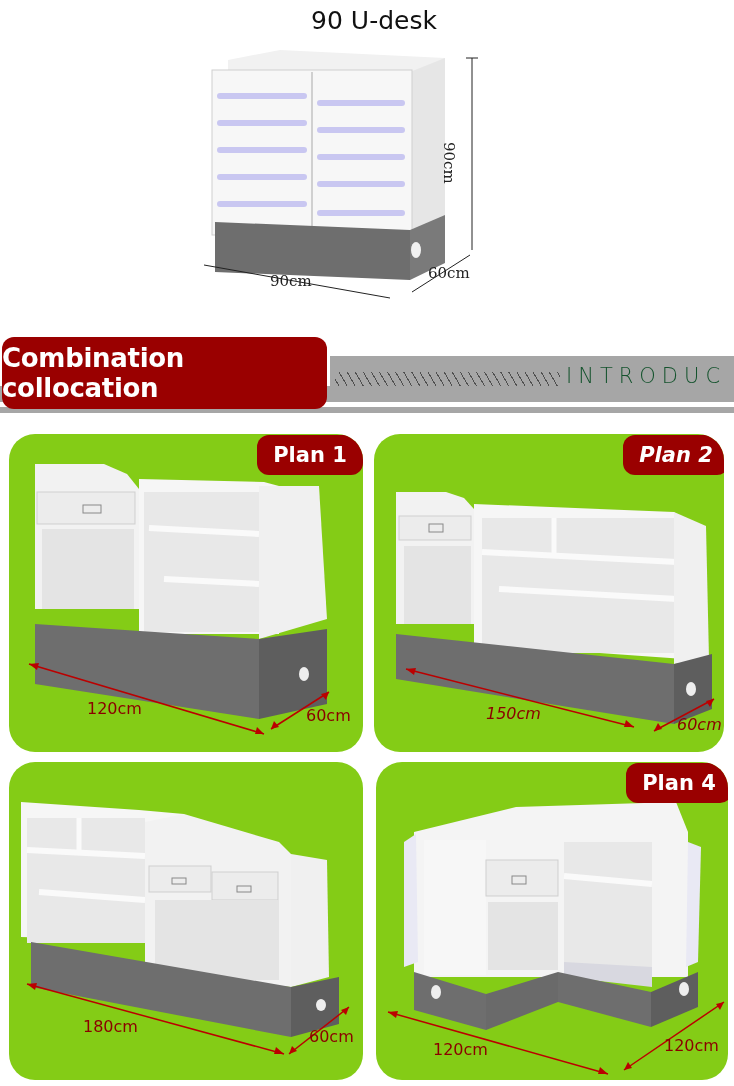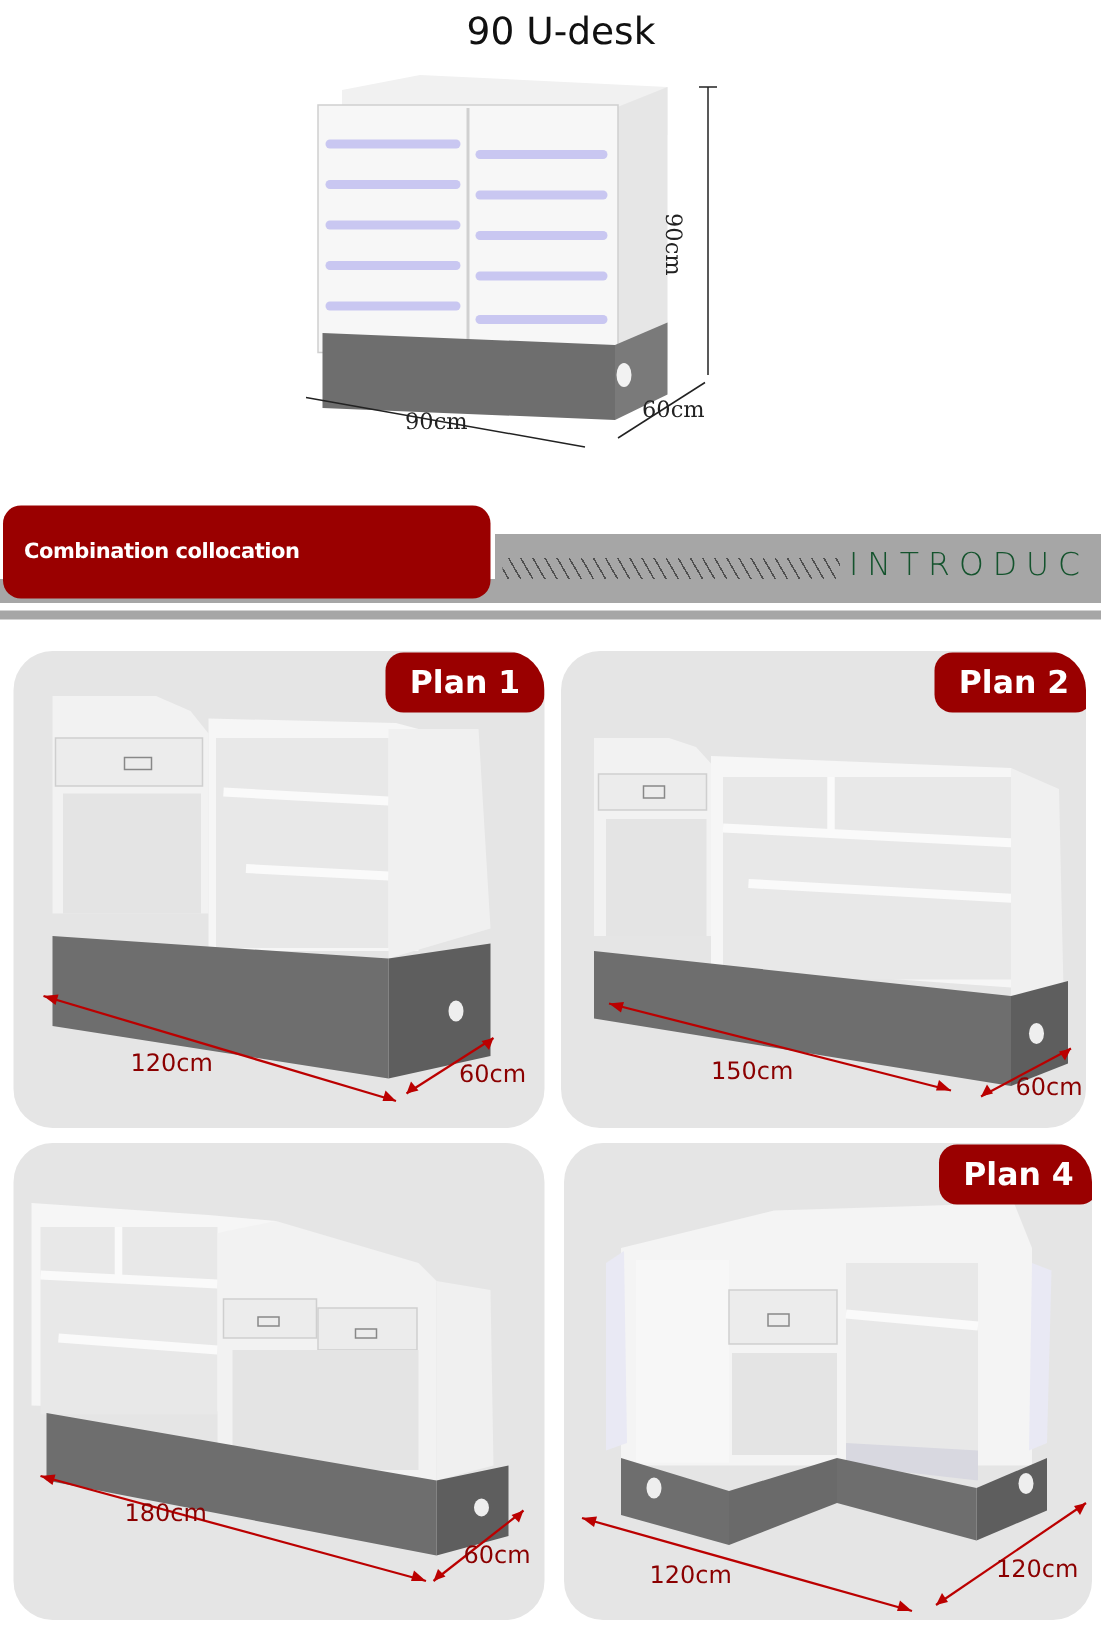--- a/index.html
+++ b/index.html
@@ -7,27 +7,27 @@
   .abs { position: absolute; }
 
   
   .hero-title { left: 0; width: 734px; top: 6px; text-align: center; font-size: 25px; color: #111; font-family: "DejaVu Sans", sans-serif; padding-left: 14px; }
   .dim-label { font-family: "DejaVu Serif", serif; font-size: 15px; color: #222; }
 
   
   .banner-bar { left: 330px; top: 356px; width: 404px; height: 46px; background: #a6a6a6; }
   .banner-bar2 { left: 0; top: 407px; width: 734px; height: 6px; background: #a6a6a6; }
   .banner-left { left: 0; top: 386px; width: 330px; height: 16px; background: #a6a6a6; }
-  .banner-pill { left: 2px; top: 337px; width: 325px; height: 62px; background: #9a0000; border-radius: 12px; color: #fff; font-weight: bold; font-size: 14px; display: flex; align-items: center; padding-left: 14px; font-family: "DejaVu Sans", sans-serif; letter-spacing: -0.3px; }
+  .banner-pill { left: 2px; top: 337px; width: 325px; height: 72px; background: #9a0000; border-radius: 12px; color: #fff; font-weight: bold; font-size: 26px; display: flex; align-items: center; font-family: "DejaVu Sans", sans-serif; letter-spacing: -0.3px; }
   .hatch { left: 335px; top: 372px; width: 225px; height: 14px;
     background: repeating-linear-gradient(60deg, transparent 0 3px, #333 3px 4px, transparent 4px 7px); opacity: .75; }
   .introduc { left: 566px; top: 364px; font-size: 21px; color: #14532d; letter-spacing: 6px; font-family: "DejaVu Sans", sans-serif; font-weight: 300; }
 
   
-  .card { background: #e5e5e5; border-radius: 26px; overflow: hidden; }
+  .card { background: #84cc16; border-radius: 26px; overflow: hidden; }
   .plan-badge { background: #9a0000; color: #fff; font-weight: bold; font-size: 21px; border-radius: 12px; height: 40px; width: 106px; display: flex; align-items: center; justify-content: center; font-family: "DejaVu Sans", sans-serif; }
   .cm { color: #8b0000; font-size: 16px; font-family: "DejaVu Sans", sans-serif; }
   svg { position: absolute; left: 0; top: 0; }
 </style>
 </head>
 <body>
 
 <div class="abs hero-title">90 U-desk</div>
 
 <div class="abs" style="left:190px;top:50px;width:300px;height:250px;">
@@ -92,21 +92,21 @@
     <polygon points="255,300 246,300 248,293" fill="#b00"></polygon>
     <line x1="262" y1="295" x2="320" y2="258" stroke="#b00" stroke-width="1.5"></line>
     <polygon points="320,258 317,266 312,260" fill="#b00"></polygon>
     <polygon points="262,295 265,287 270,293" fill="#b00"></polygon>
   </svg>
   <div class="abs plan-badge" style="left:248px;top:1px;">Plan 1</div>
   <div class="abs cm" style="left:78px;top:265px;">120cm</div>
   <div class="abs cm" style="left:297px;top:272px;">60cm</div>
 </div>
 
-<div class="abs card" style="left:374px;top:434px;width:350px;height:318px;">
+<div class="abs card" style="left:374px;top:434px;width:350px;height:318px;font-style:italic;">
   <svg width="350" height="318" viewBox="0 0 350 318">
     <polygon points="22,58 72,58 90,64 100,75 100,190 22,190" fill="#f2f2f2"></polygon>
     <rect x="25" y="82" width="72" height="24" fill="#ececec" stroke="#cfcfcf"></rect>
     <rect x="55" y="90" width="14" height="8" fill="none" stroke="#888"></rect>
     <rect x="30" y="112" width="67" height="78" fill="#e4e4e4"></rect>
     <polygon points="100,70 300,78 310,90 310,225 100,210" fill="#f6f6f6"></polygon>
     <rect x="108" y="84" width="195" height="135" fill="#e8e8e8"></rect>
     <line x1="108" y1="118" x2="303" y2="128" stroke="#fafafa" stroke-width="6"></line>
     <line x1="180" y1="84" x2="180" y2="120" stroke="#fafafa" stroke-width="5"></line>
     <line x1="125" y1="155" x2="303" y2="165" stroke="#fafafa" stroke-width="6"></line>
@@ -115,21 +115,21 @@
     <polygon points="300,230 338,220 338,275 300,290" fill="#5e5e5e"></polygon>
     <ellipse cx="317" cy="255" rx="5" ry="7" fill="#eee"></ellipse>
     <line x1="32" y1="235" x2="260" y2="293" stroke="#b00" stroke-width="1.5"></line>
     <polygon points="32,235 42,234 40,241" fill="#b00"></polygon>
     <polygon points="260,293 250,293 252,286" fill="#b00"></polygon>
     <line x1="280" y1="297" x2="340" y2="265" stroke="#b00" stroke-width="1.5"></line>
     <polygon points="340,265 336,273 332,267" fill="#b00"></polygon>
     <polygon points="280,297 284,289 288,295" fill="#b00"></polygon>
   </svg>
   <div class="abs plan-badge" style="left:249px;top:1px;">Plan 2</div>
-  <div class="abs cm" style="left:100px;top:270px;">150cm</div>
+  <div class="abs cm" style="left:112px;top:270px;">150cm</div>
   <div class="abs cm" style="left:303px;top:281px;">60cm</div>
 </div>
 
 <div class="abs card" style="left:9px;top:762px;width:354px;height:318px;">
   <svg width="354" height="318" viewBox="0 0 354 318">
     <polygon points="12,40 130,48 175,52 175,180 12,175" fill="#f6f6f6"></polygon>
     <rect x="18" y="56" width="118" height="125" fill="#e8e8e8"></rect>
     <line x1="18" y1="88" x2="136" y2="94" stroke="#fafafa" stroke-width="6"></line>
     <line x1="70" y1="56" x2="70" y2="92" stroke="#fafafa" stroke-width="5"></line>
     <line x1="30" y1="130" x2="136" y2="138" stroke="#fafafa" stroke-width="6"></line>
@@ -143,21 +143,21 @@
     <polygon points="22,180 282,225 282,275 22,225" fill="#6e6e6e"></polygon>
     <polygon points="282,225 330,215 330,262 282,275" fill="#5e5e5e"></polygon>
     <ellipse cx="312" cy="243" rx="5" ry="6" fill="#eee"></ellipse>
     <line x1="18" y1="222" x2="275" y2="292" stroke="#b00" stroke-width="1.5"></line>
     <polygon points="18,222 28,221 26,228" fill="#b00"></polygon>
     <polygon points="275,292 265,292 267,285" fill="#b00"></polygon>
     <line x1="280" y1="292" x2="340" y2="245" stroke="#b00" stroke-width="1.5"></line>
     <polygon points="340,245 337,253 332,248" fill="#b00"></polygon>
     <polygon points="280,292 283,284 288,289" fill="#b00"></polygon>
   </svg>
-  <div class="abs cm" style="left:74px;top:237px;">180cm</div>
+  <div class="abs cm" style="left:74px;top:255px;">180cm</div>
   <div class="abs cm" style="left:300px;top:265px;">60cm</div>
 </div>
 
 <div class="abs card" style="left:376px;top:762px;width:352px;height:318px;">
   <svg width="352" height="318" viewBox="0 0 352 318">
     <polygon points="38,70 140,45 300,40 312,70 312,215 38,215" fill="#f4f4f4"></polygon>
     <polygon points="28,80 40,72 42,200 28,205" fill="#e9e9f4"></polygon>
     <polygon points="312,80 325,85 322,200 310,205" fill="#e9e9f4"></polygon>
     <rect x="48" y="78" width="62" height="135" fill="#f7f7f7"></rect>
     <rect x="110" y="98" width="72" height="36" fill="#ececec" stroke="#cfcfcf"></rect>

